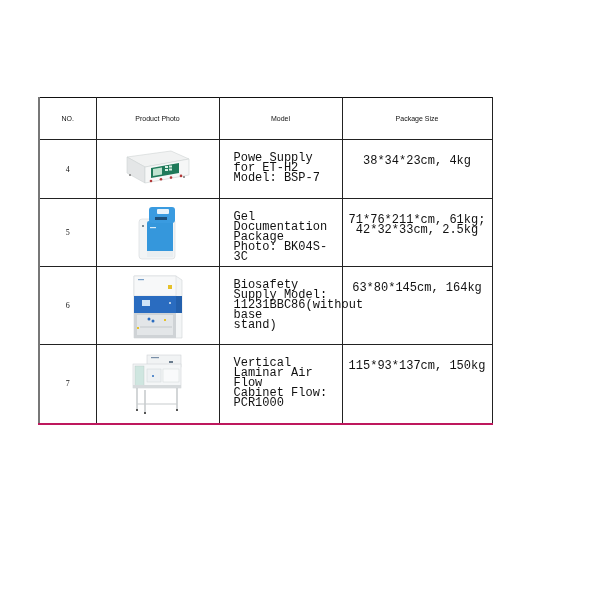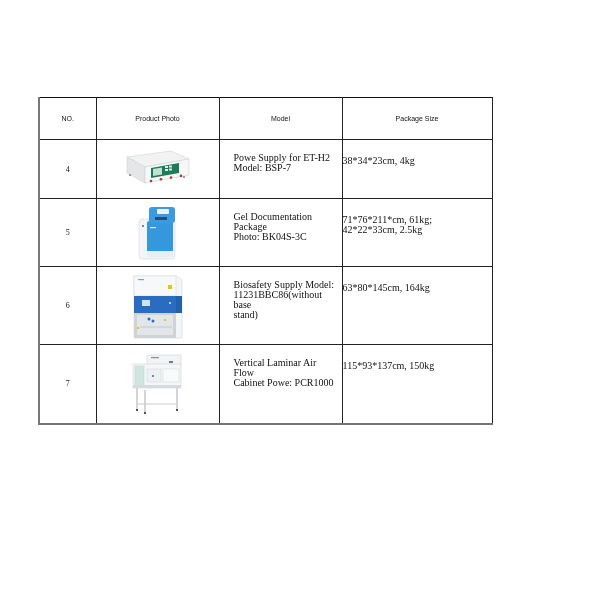--- a/index.html
+++ b/index.html
@@ -6,36 +6,36 @@
     body { width:600px; height:600px; position:relative; overflow:hidden; }
     table.products {
       position:absolute; left:38px; top:97px;
       width:453px; border-collapse:collapse; table-layout:fixed;
     }
     table.products td, table.products th {
       border:1px solid #222; padding:0; vertical-align:middle;
     }
     table.products tr.hdr th { border-top:1.5px solid #111; }
     table.products td:first-child, table.products th:first-child { border-left:2px solid #777; }
-    table.products tr:last-child td { border-bottom:2px solid #737373;margin-top:20px; }
+    table.products tr:last-child td { border-bottom:2px solid #be185d;margin-top:20px; }
     .hdr th {
       height:41px; font-family:"Liberation Sans", sans-serif;
       font-size:7px; font-weight:normal; color:#111; text-align:center;
       padding-top:4px;
     }
     .num {
       text-align:center; font-family:"Liberation Serif", serif;
       font-size:8px; color:#111;
     }
     .model, .pkg {
-      font-family:Liberation Serif, serif; font-size:10px; color:#111;
+      font-family:Liberation Mono, monospace; font-size:12px; color:#111;
       vertical-align:top !important; line-height:10px;
     }
     .model { padding:13px 6px 0 14px !important; }
-    .pkg { padding-top:16px !important; }
+    .pkg { text-align:center; padding-top:16px !important; }
     .photo { text-align:center; }
     .photo svg { display:block; margin:0 auto; }
   </style>
 </head>
 <body>
 
 <table class="products">
   <colgroup>
     <col style="width:57px">
       <col style="width:123px">
@@ -93,21 +93,21 @@
         <rect x="15" y="22" width="6" height="1.2" fill="#d6ebf8"></rect>
         <rect x="12" y="46" width="26" height="6" fill="#e9eef1"></rect>
       </svg>
     </td>
     <td class="model">
       <div>Gel Documentation Package</div>
       <div>Photo: BK04S-3C</div>
     </td>
     <td class="pkg">
       <div>71*76*211*cm, 61kg;</div>
-      <div>42*22*33cm, 2.5kg</div>
+      <div>42*32*33cm, 2.5kg</div>
     </td>
   </tr>
 
   <tr style="height:78px">
     <td class="num">6</td>
     <td class="photo">
       <svg width="60" height="68" viewBox="0 0 60 68">
         <polygon points="6,4 48,4 54,8 54,66 6,66" fill="#f3f5f6" stroke="#d0d4d6" stroke-width="0.6"></polygon>
         <rect x="6" y="4" width="42" height="20" fill="#f7f8f9" stroke="#d0d4d6" stroke-width="0.5"></rect>
         <rect x="10" y="7" width="6" height="1.2" fill="#7aa0c8"></rect>
@@ -152,20 +152,20 @@
         <line x1="50" y1="36" x2="50" y2="58" stroke="#c8ccce" stroke-width="1.6"></line>
         <line x1="18" y1="38" x2="18" y2="61" stroke="#c8ccce" stroke-width="1.6"></line>
         <line x1="10" y1="52" x2="50" y2="52" stroke="#c8ccce" stroke-width="1.2"></line>
         <rect x="9" y="57" width="2" height="2" fill="#555"></rect>
         <rect x="49" y="57" width="2" height="2" fill="#555"></rect>
         <rect x="17" y="60" width="2" height="2" fill="#555"></rect>
       </svg>
     </td>
     <td class="model">
       <div>Vertical Laminar Air Flow</div>
-      <div>Cabinet Powe: PCR1000</div>
+      <div>Cabinet Flow: PCR1000</div>
     </td>
     <td class="pkg">
       <div>115*93*137cm, 150kg</div>
     </td>
   </tr>
 </tbody>
   </table>
 
 </body></html>

